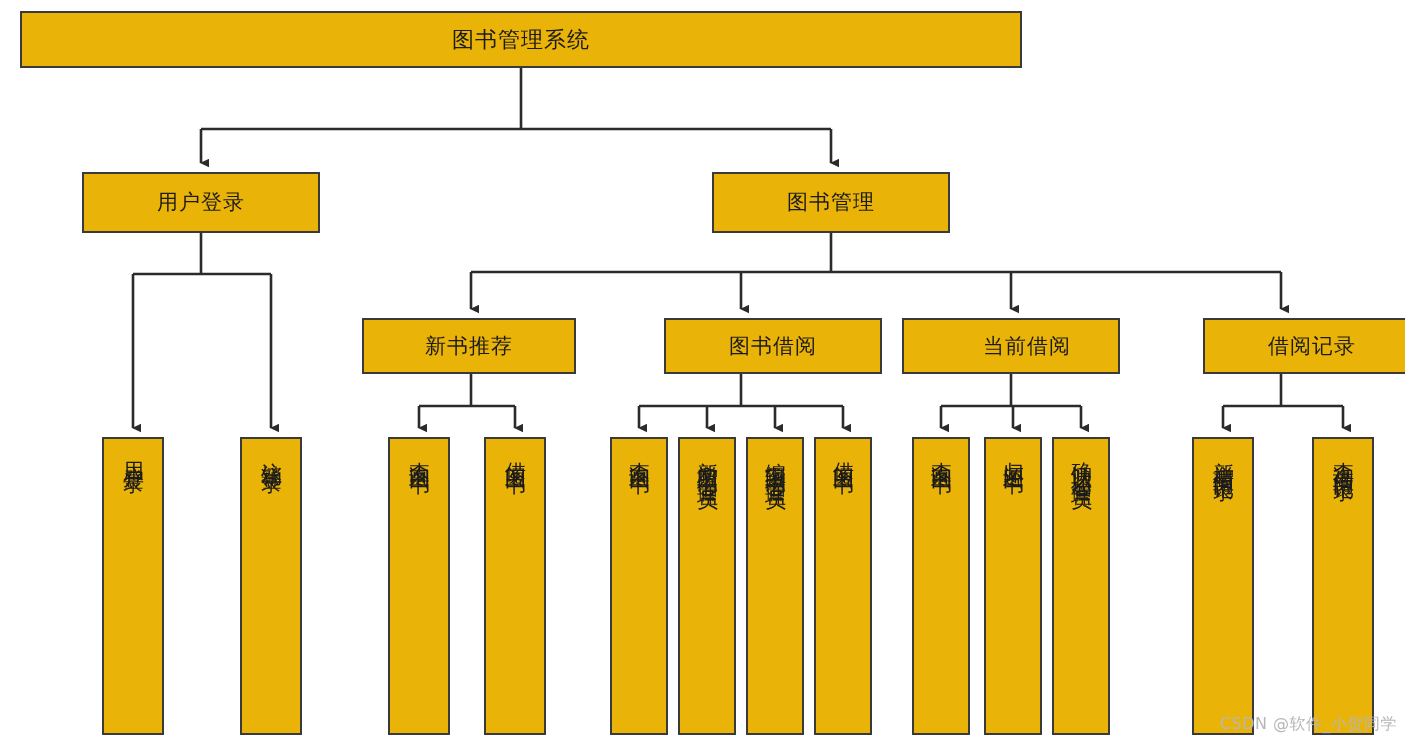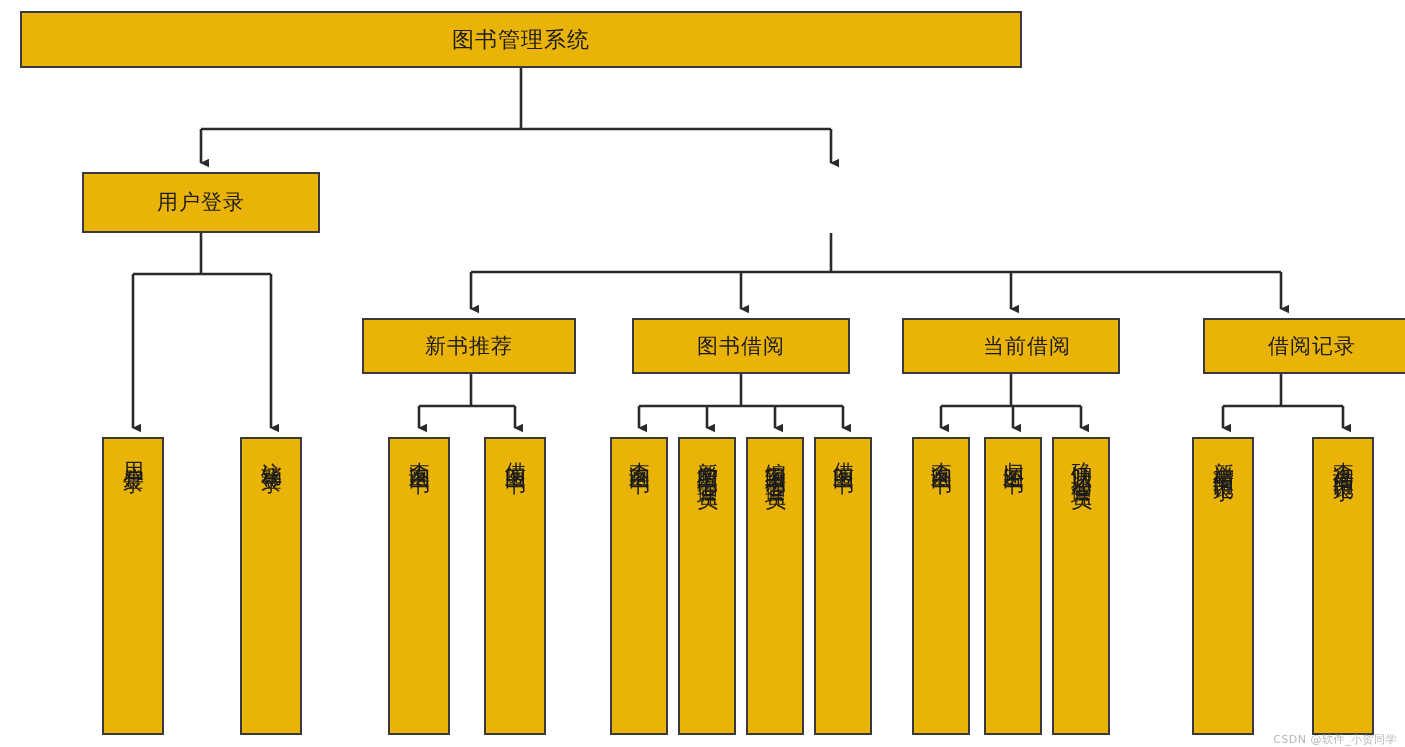--- a/index.html
+++ b/index.html
@@ -56,22 +56,22 @@
     text-orientation: upright;
     font-size: 21px;
     letter-spacing: 4px;
   }
   .node.root .node-label {
     font-size: 22px;
   }
   #watermark {
     position: absolute;
     right: 8px;
-    bottom: 0;
-    font-size: 11px;
+    bottom: 12px;
+    font-size: 16px;
     color: #b7b7b7;
     white-space: nowrap;
     letter-spacing: 0.5px;
   }
 </style>
 </head>
 <body>
 
 <div id="diagram-root" style="background: rgb(255, 255, 255);">
 
@@ -128,25 +128,28 @@
     </g>
   </svg>
 
   <div class="node horizontal root" style="left: 20px; top: 11px; width: 1002px; height: 57px; border-color: rgb(58, 58, 58); color: rgb(27, 27, 27);">
     <span class="node-label">图书管理系统</span>
   </div>
 
   <div class="node horizontal" style="left: 82px; top: 172px; width: 238px; height: 61px; border-color: rgb(58, 58, 58); color: rgb(27, 27, 27);">
     <span class="node-label">用户登录</span>
   </div>
+  <div class="node horizontal" style="left: 712px; top: 172px; width: 238px; height: 61px; border-color: rgb(58, 58, 58); color: rgb(27, 27, 27);">
+    <span class="node-label">图书管理</span>
+  </div>
 
   <div class="node horizontal" style="left: 362px; top: 318px; width: 214px; height: 56px; border-color: rgb(58, 58, 58); color: rgb(27, 27, 27);">
     <span class="node-label">新书推荐</span>
   </div>
-  <div class="node horizontal" style="left: 632px; top: 318px; width: 218px; height: 56px; border-color: rgb(58, 58, 58); color: rgb(27, 27, 27);">
+  <div class="node horizontal" style="left: 664px; top: 318px; width: 218px; height: 56px; border-color: rgb(58, 58, 58); color: rgb(27, 27, 27);">
     <span class="node-label">图书借阅</span>
   </div>
   <div class="node horizontal" style="left: 902px; top: 318px; width: 218px; height: 56px; border-color: rgb(58, 58, 58); color: rgb(27, 27, 27); padding-left: 32px;">
     <span class="node-label">当前借阅</span>
   </div>
   <div class="node horizontal" style="left: 1203px; top: 318px; width: 218px; height: 56px; border-color: rgb(58, 58, 58); color: rgb(27, 27, 27);">
     <span class="node-label">借阅记录</span>
   </div>
 
   <div class="node vertical" style="left: 102px; top: 437px; width: 62px; height: 298px; border-color: rgb(58, 58, 58); color: rgb(27, 27, 27);">

